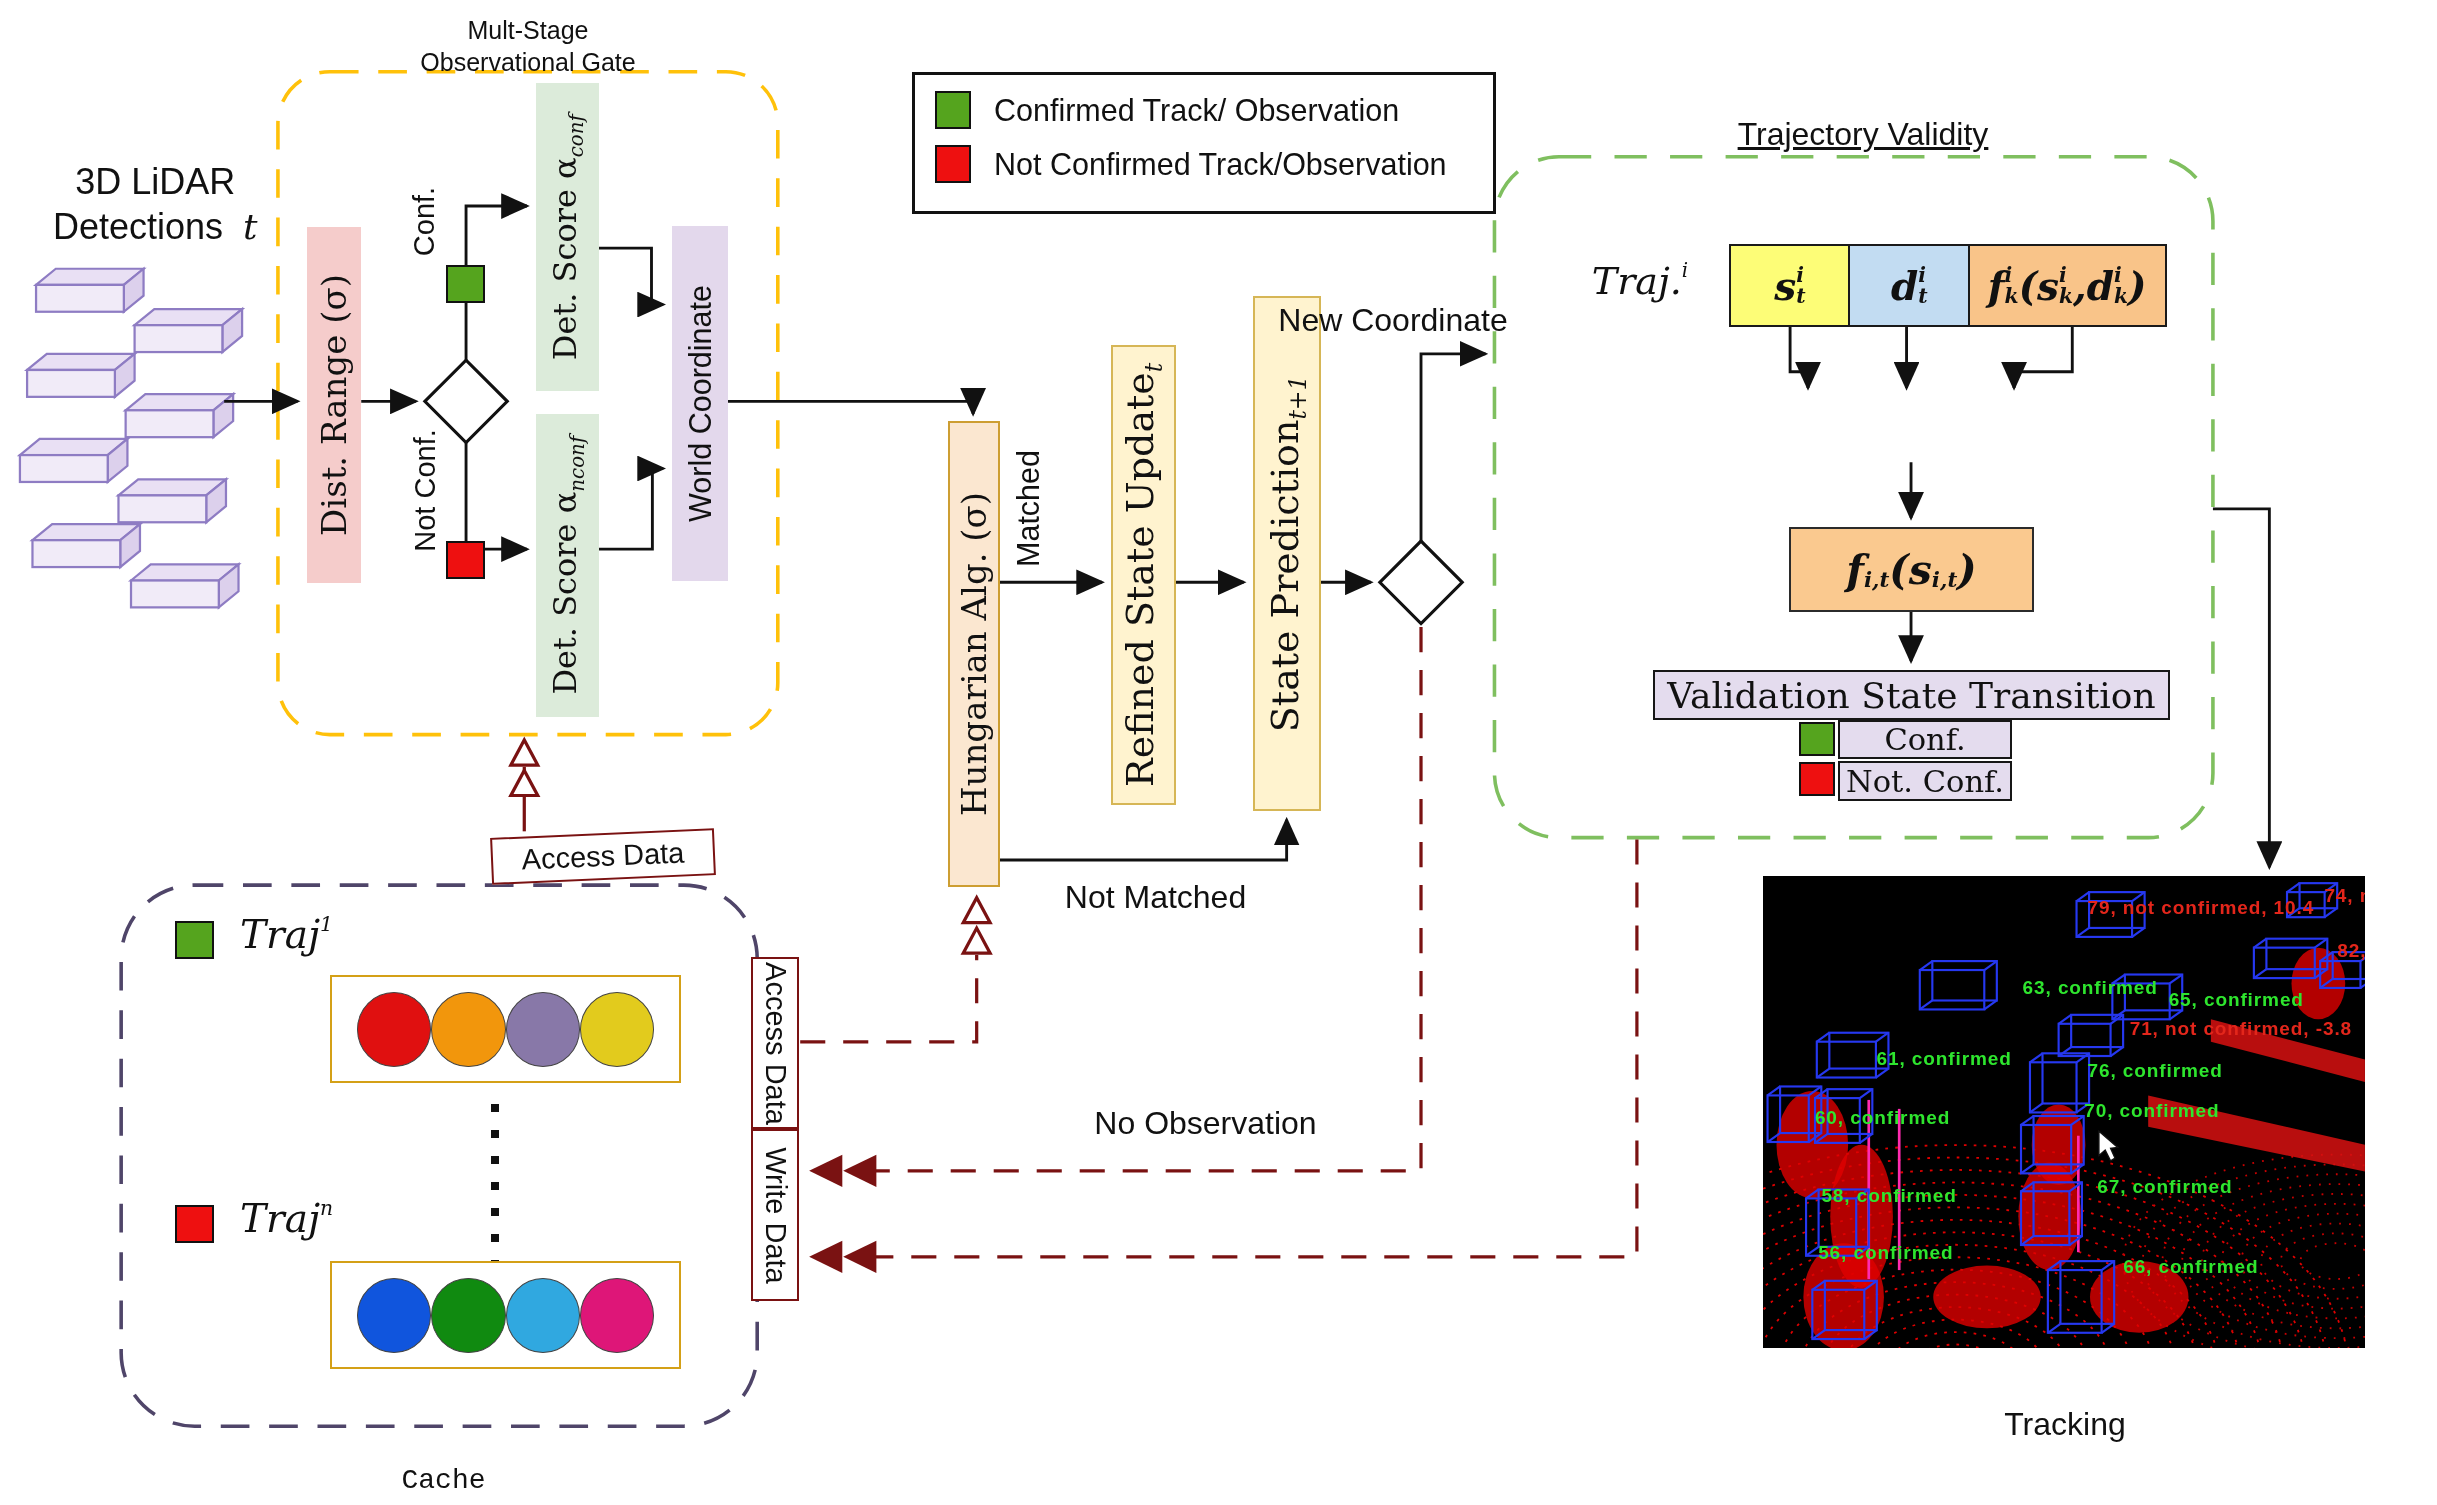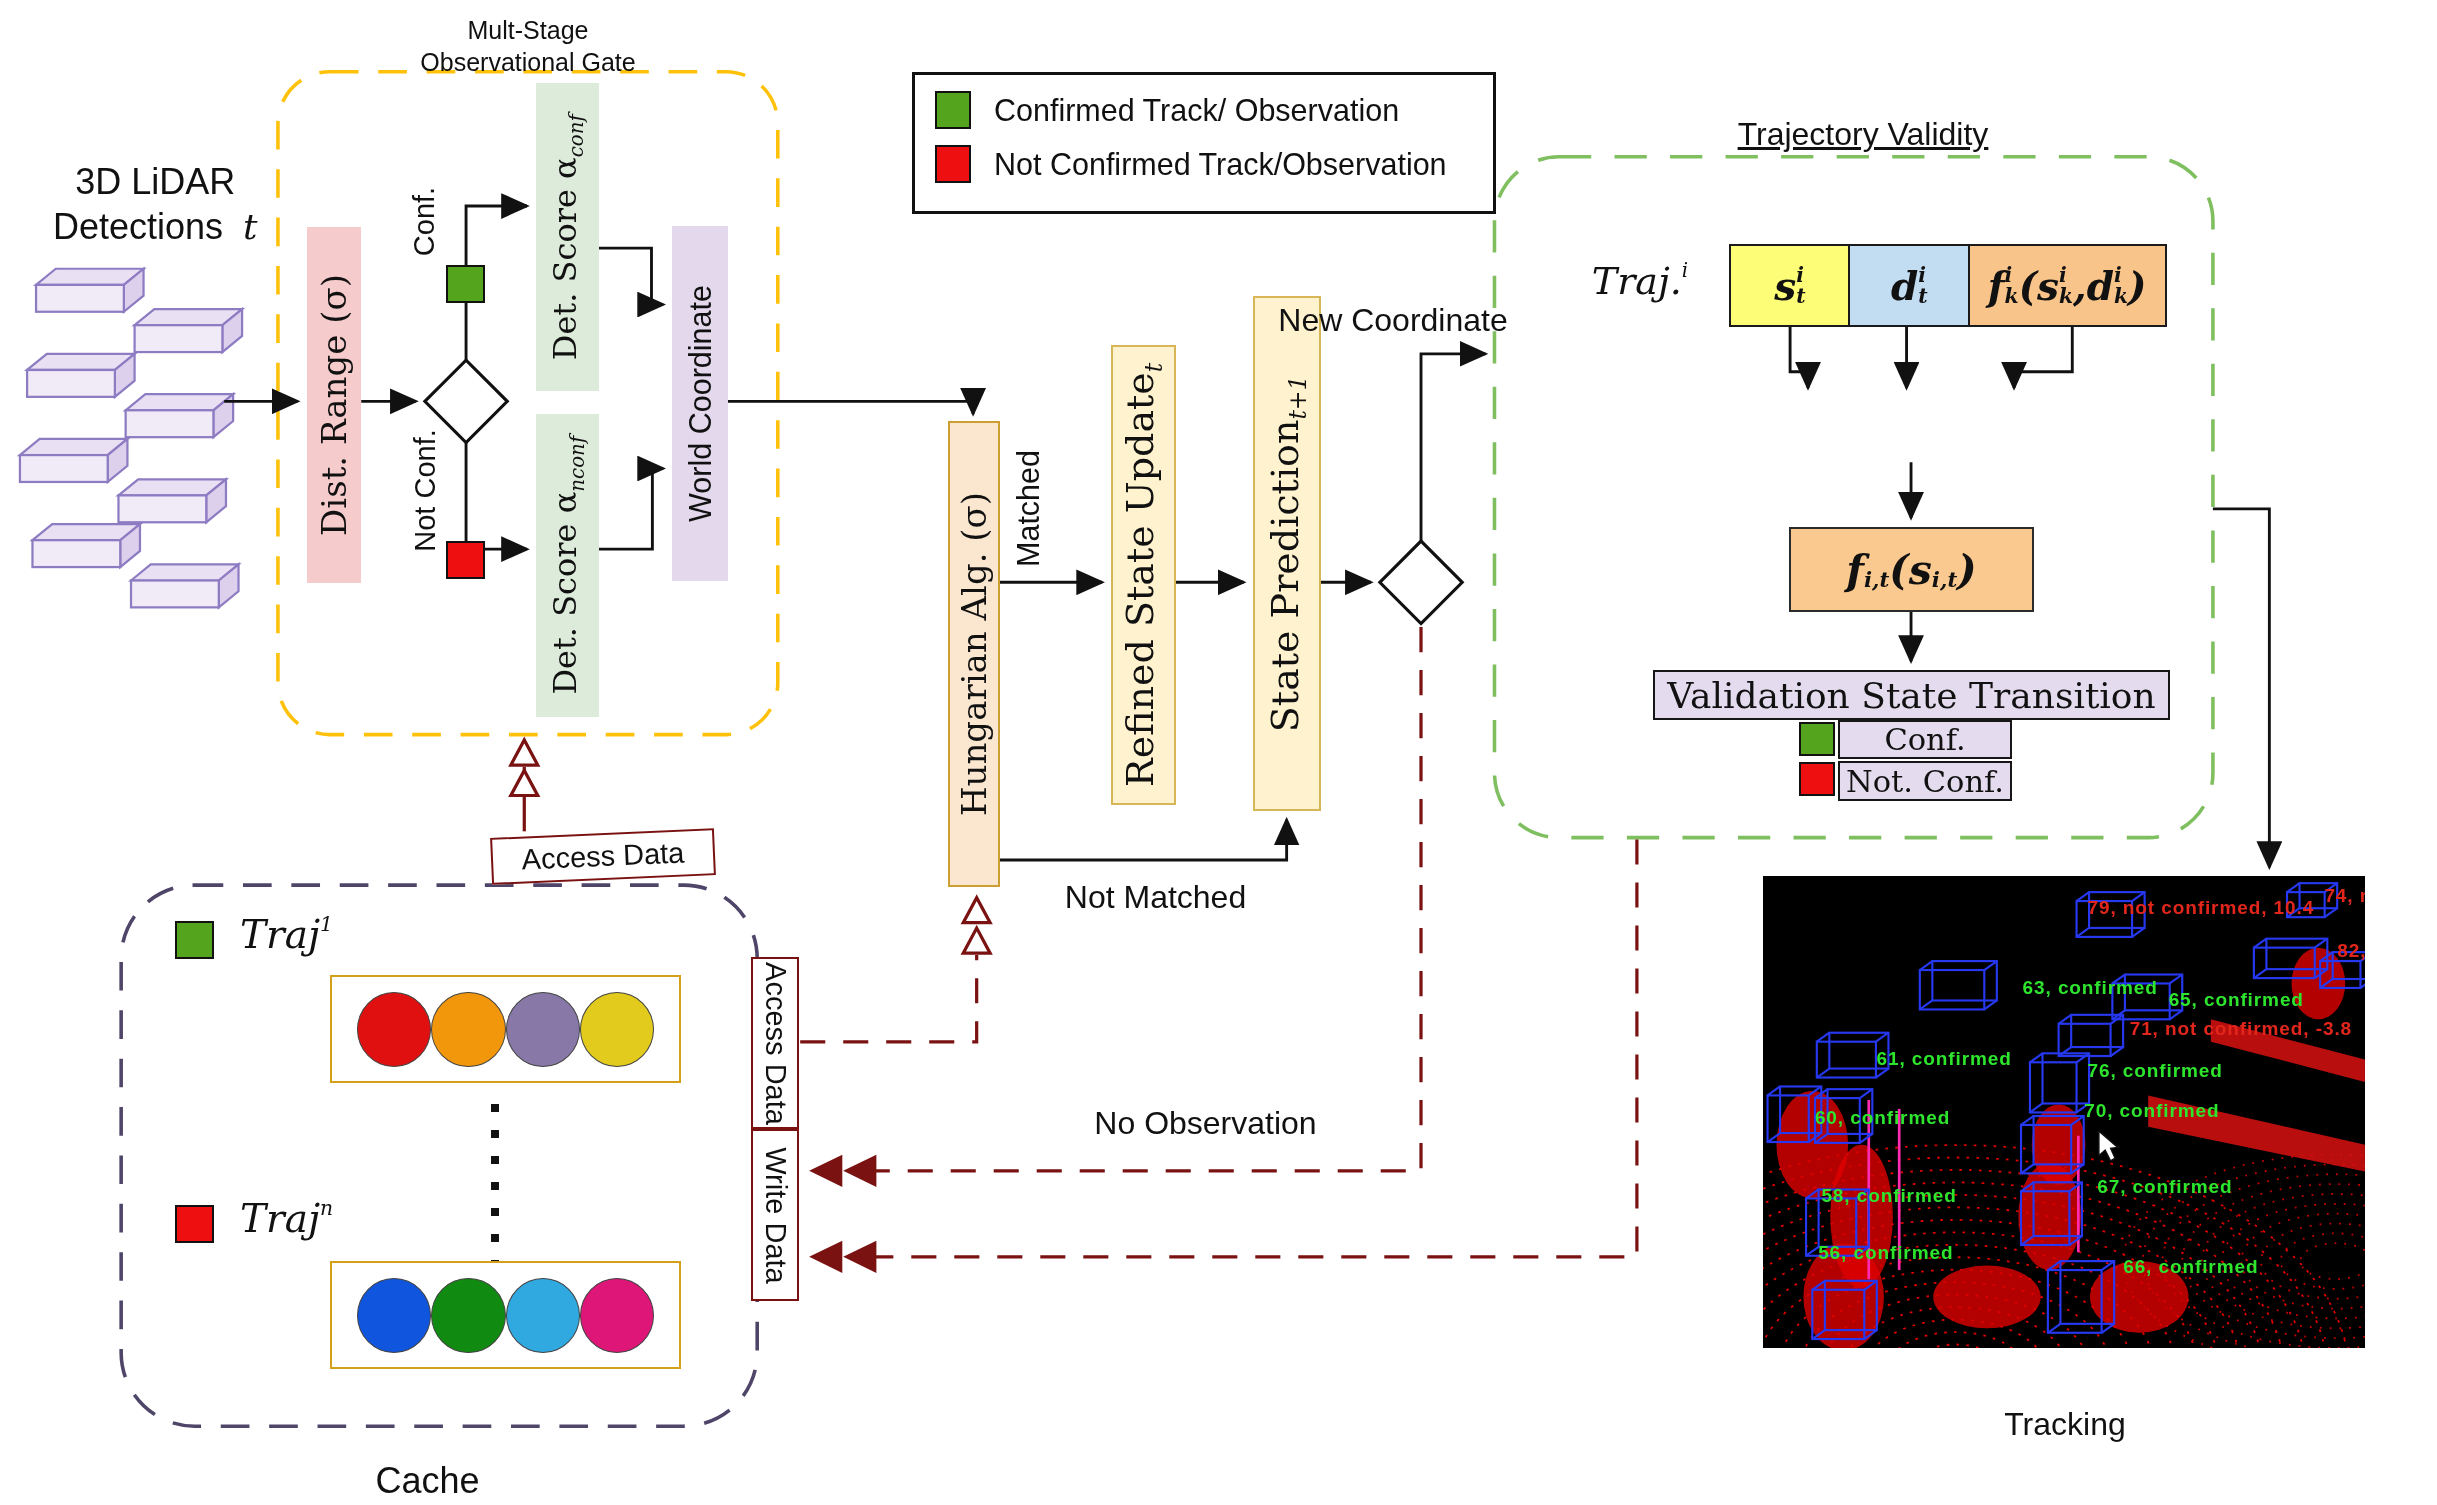--- a/index.html
+++ b/index.html
@@ -382,21 +382,21 @@
       </span></div>
   <div class="abs trajrow" style="left:330px;top:1261px;width:351px;height:108px;">
     <div class="circwrap">
         <span class="circle" style="background: rgb(16, 85, 221);"></span>
         <span class="circle" style="background: rgb(16, 138, 16);"></span>
         <span class="circle" style="background: rgb(48, 168, 224);"></span>
         <span class="circle" style="background: rgb(222, 22, 120);"></span>
       </div>
   </div>
 
-  <div class="abs center" style="left:284px;top:1460px;width:287px;height:41px;font-size:36px;">
+  <div class="abs center" style="left:300px;top:1460px;width:287px;height:41px;font-size:28px;font-family:Liberation Mono, monospace;">
     <span>Cache</span>
   </div>
 
   <div id="tracking-panel" class="abs" style="left:1763px;top:876px;width:602px;height:472px;">
     <svg width="602" height="472" viewBox="0 0 672 527">
       <g id="cloud">
           <ellipse cx="215" cy="555" rx="55" ry="31.9" fill="none" stroke="#E00000" stroke-width="2" stroke-dasharray="3 8"></ellipse>
           <ellipse cx="215" cy="555" rx="79" ry="45.82" fill="none" stroke="#E00000" stroke-width="2" stroke-dasharray="3 8"></ellipse>
           <ellipse cx="215" cy="555" rx="103" ry="59.739999999999995" fill="none" stroke="#E00000" stroke-width="2" stroke-dasharray="3 8"></ellipse>
           <ellipse cx="215" cy="555" rx="127" ry="73.66" fill="none" stroke="#E00000" stroke-width="2" stroke-dasharray="3 8"></ellipse>

